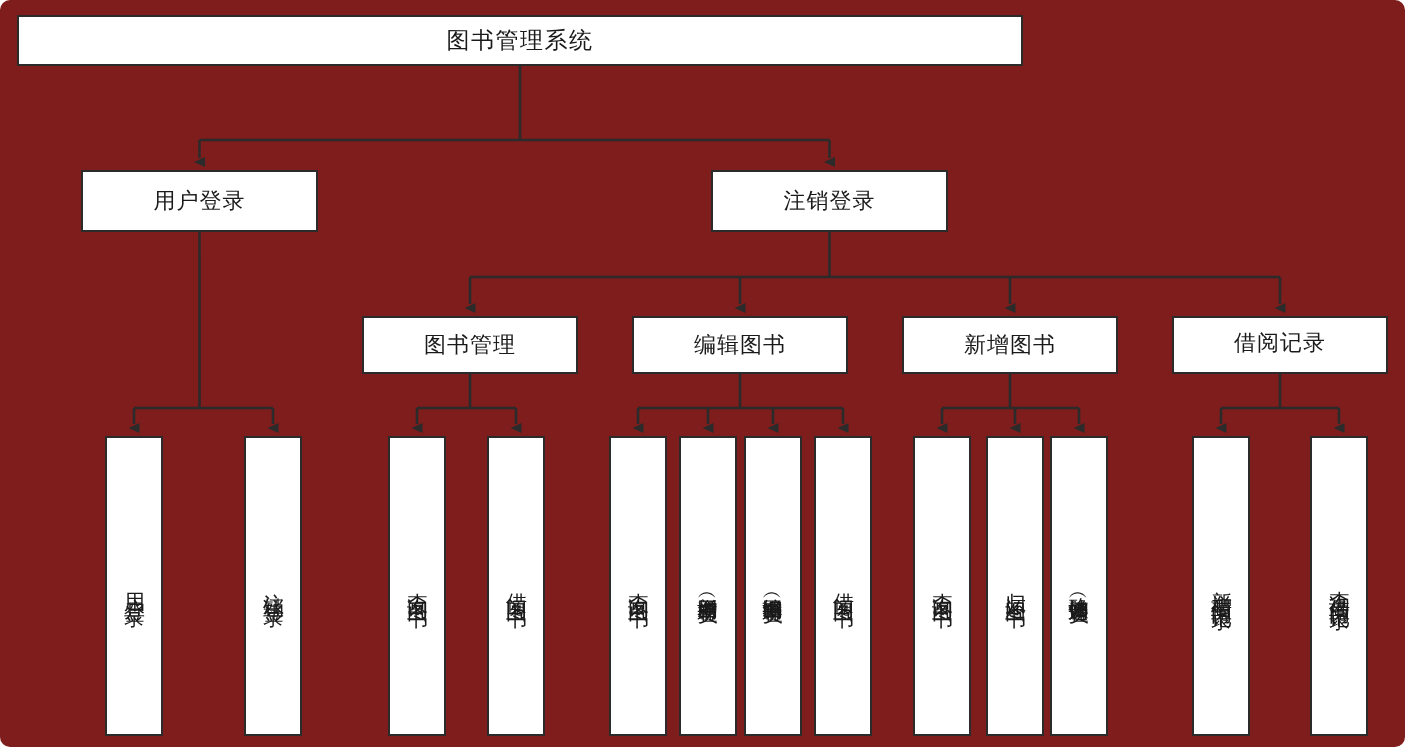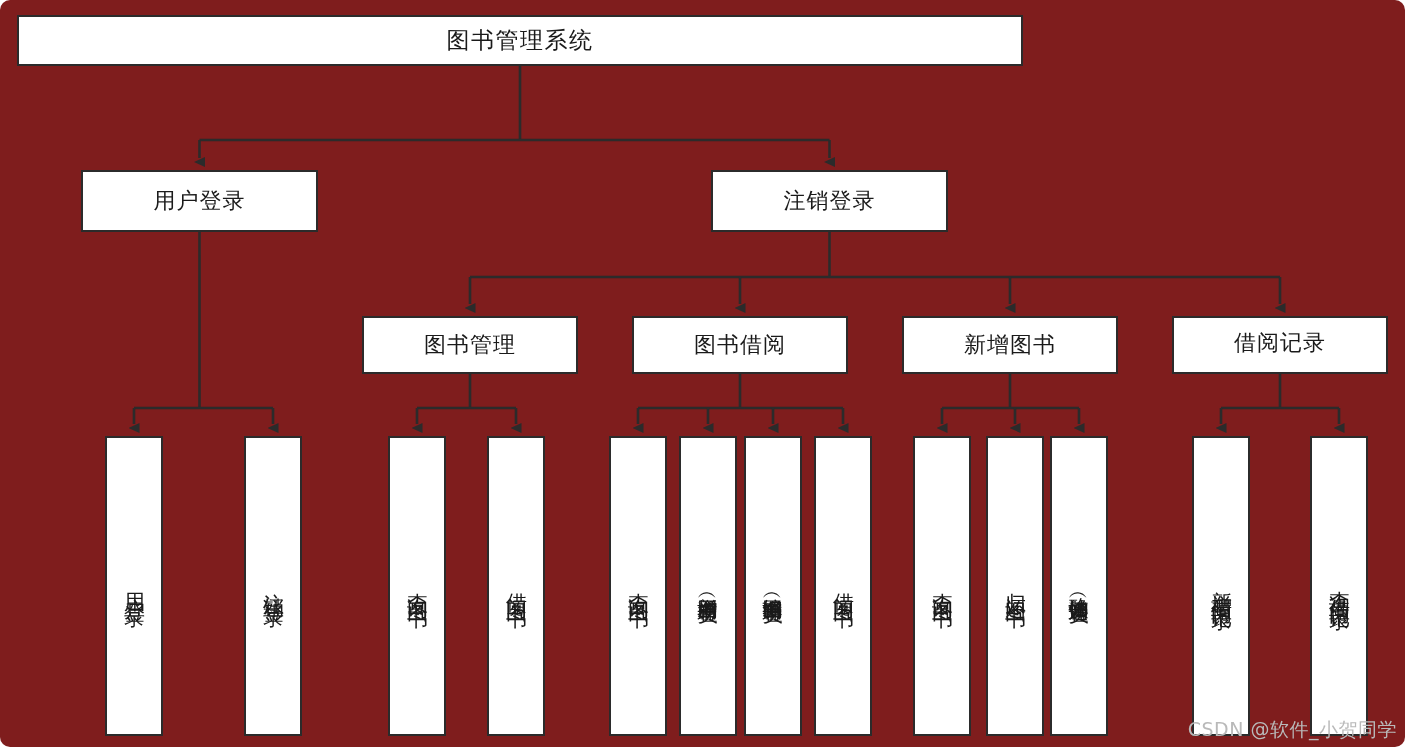--- a/index.html
+++ b/index.html
@@ -122,21 +122,21 @@
       <div class="node horiz" style="left: 81px; top: 170px; width: 237px; height: 62px;">
         <span>用户登录</span>
       </div>
       <div class="node horiz" style="left: 711px; top: 170px; width: 237px; height: 62px;">
         <span>注销登录</span>
       </div>
       <div class="node horiz" style="left: 362px; top: 316px; width: 216px; height: 58px;">
         <span>图书管理</span>
       </div>
       <div class="node horiz" style="left: 632px; top: 316px; width: 216px; height: 58px;">
-        <span>图书借阅</span>
+        <span>编辑图书</span>
       </div>
       <div class="node horiz" style="left: 902px; top: 316px; width: 216px; height: 58px;">
         <span>新增图书</span>
       </div>
       <div class="node horiz" style="left: 1172px; top: 316px; width: 216px; height: 58px; font-family: Liberation Mono, monospace;">
         <span>借阅记录</span>
       </div>
       <div class="node vert" style="left: 105px; top: 436px; width: 58px; height: 300px;">
         <span class="vlabel" style="letter-spacing: 5px; font-size: 21px;">用户登录</span>
       </div>
@@ -171,14 +171,13 @@
         <span class="vlabel" style="letter-spacing: 1px; font-size: 20px;">确认归还（管理员）</span>
       </div>
       <div class="node vert" style="left: 1192px; top: 436px; width: 58px; height: 300px;">
         <span class="vlabel" style="letter-spacing: 4px; font-size: 21px;">新增借阅记录</span>
       </div>
       <div class="node vert" style="left: 1310px; top: 436px; width: 58px; height: 300px;">
         <span class="vlabel" style="letter-spacing: 4px; font-size: 21px;">查询借阅记录</span>
       </div>
     </div>
 
-  <div class="watermark">CSDN @软件_小贺同学</div>
 </div>
 
 </body></html>

